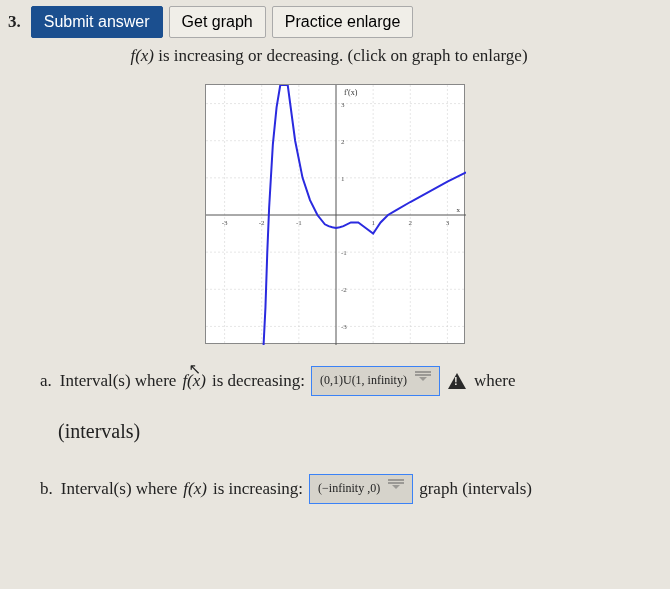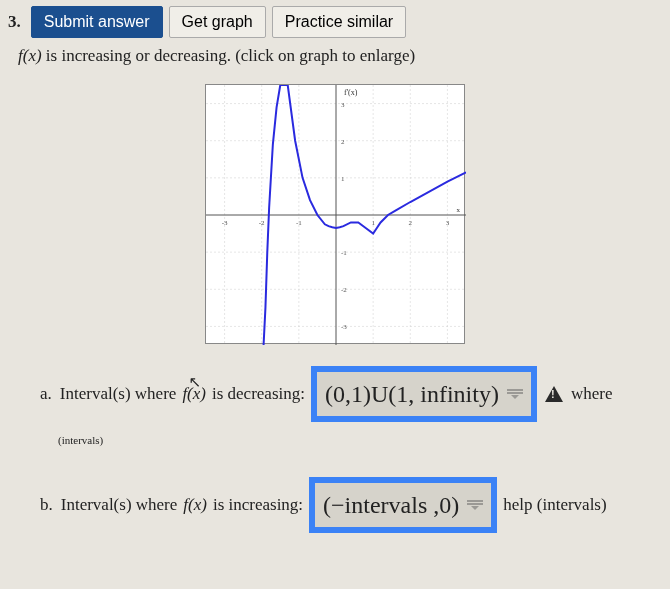--- a/index.html
+++ b/index.html
@@ -32,20 +32,21 @@
     border-radius: 2px;
   }
   .btn-primary {
     background: #1b4f8f;
     color: #fff;
     border-color: #1b4f8f;
   }
   .prompt {
     padding: 0 30px 10px 18px;
     font-size: 17px;
+    text-align: center;
   }
   .graph-wrap {
     display: flex;
     justify-content: center;
     padding: 8px 0 12px 0;
   }
   .graph {
     width: 260px;
     height: 260px;
     background: #fff;
@@ -61,25 +62,24 @@
   .part {
     margin-bottom: 28px;
     display: flex;
     flex-wrap: wrap;
     align-items: center;
     gap: 6px 6px;
   }
   .part-label { margin-right: 2px; }
   .answer-box {
     display: inline-flex;
-    align-items: center;
     background: #d6d3cb;
-    border: 6px solid #3b82f6;
+    border: 1px solid #3b82f6;
     padding: 4px 8px;
-    font-size: 24px;
+    font-size: 12px;
     min-height: 30px;
     gap: 8px;
   }
   .answer-text { font-family: Georgia, serif; }
   .eq-icon {
     width: 16px; height: 10px;
     display: inline-flex; flex-direction: column; justify-content: space-between;
     opacity: .45;
   }
   .eq-icon span { height: 2px; background: #555; }
@@ -99,38 +99,38 @@
     content: "!";
     position: absolute;
     left: -3px; top: 2px;
     font: bold 11px Arial;
     color: #e8e5de;
   }
   .help-link { cursor: pointer; }
   .sub-hint {
     flex-basis: 100%;
     padding-left: 18px;
-    font-size: 11px;
-    margin-top: 4px;
+    font-size: 20px;
+    margin-top: 14px;
   }
   .fxi { font-style: italic; }
   .cursor-arrow {
     position: absolute;
     font-size: 15px;
     pointer-events: none;
   }
 </style>
 </head>
 <body>
 
 <div class="header-row">
   <span class="qnum">3.</span>
   <button class="btn btn-primary">Submit answer</button>
   <button class="btn">Get graph</button>
-  <button class="btn">Practice similar</button>
+  <button class="btn">Practice enlarge</button>
 </div>
 
 <div class="prompt">
   <span class="fxi">f(x)</span><span> is increasing or decreasing. (click on graph to enlarge)</span>
 </div>
 
 <div class="graph-wrap">
   <div class="graph">
     <svg id="chart-svg" width="260" height="260" viewBox="0 0 260 260">
         <line x1="18.57142857142857" y1="0" x2="18.57142857142857" y2="260" stroke="#ccc" stroke-width="0.5" stroke-dasharray="2,2"></line>
@@ -188,23 +188,23 @@
     <span class="help-link">where</span>
     <div class="sub-hint">(intervals)</div>
   </div>
 
   <div class="part">
     <span class="part-label">b.</span>
     <span>Interval(s) where </span>
     <span class="fxi">f(x)</span>
     <span> is increasing:</span>
     <span class="answer-box">
-      <span class="answer-text">(−intervals ,0)</span>
+      <span class="answer-text">(−infinity ,0)</span>
       <span class="eq-icon">
           <span></span>
           <span></span>
           <span class="caret"></span>
         </span>
     </span>
-    <span class="help-link">help (intervals)</span>
+    <span class="help-link">graph (intervals)</span>
   </div>
 
 </div>
 
 </body></html>

